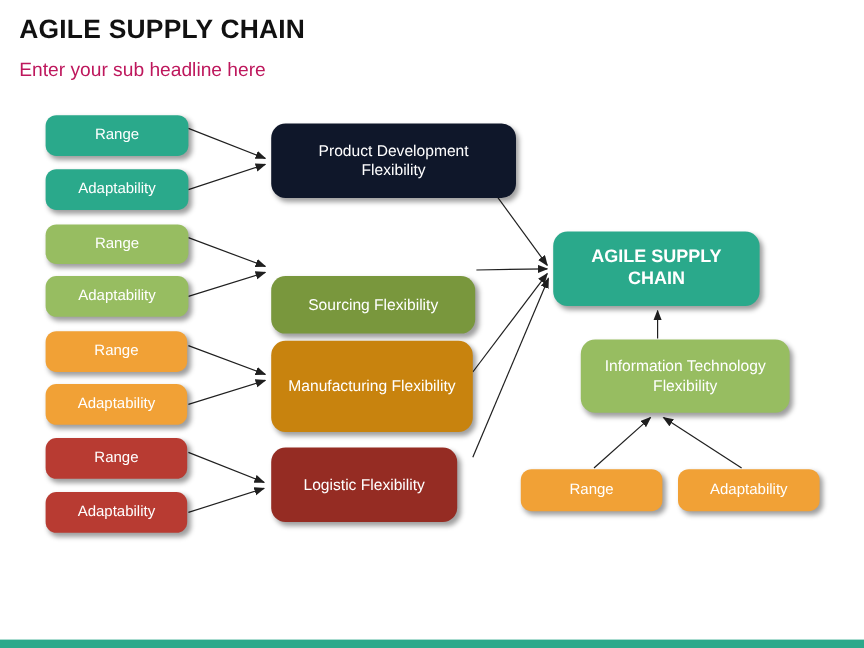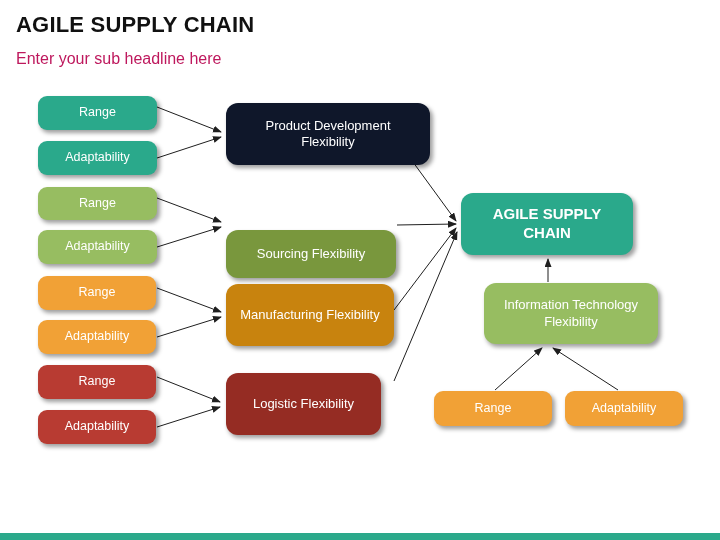--- a/index.html
+++ b/index.html
@@ -75,21 +75,21 @@
         <div class="node" style="left: 38px; top: 96px; width: 119px; height: 34px; background: rgb(42, 169, 139); font-size: 12.5px;">Range</div>
         <div class="node" style="left: 38px; top: 141px; width: 119px; height: 34px; background: rgb(42, 169, 139); font-size: 12.5px;">Adaptability</div>
         <div class="node" style="left: 38px; top: 187px; width: 119px; height: 33px; background: rgb(151, 189, 97); font-size: 12.5px;">Range</div>
         <div class="node" style="left: 38px; top: 230px; width: 119px; height: 34px; background: rgb(151, 189, 97); font-size: 12.5px;">Adaptability</div>
         <div class="node" style="left: 38px; top: 276px; width: 118px; height: 34px; background: rgb(241, 161, 54); font-size: 12.5px;">Range</div>
         <div class="node" style="left: 38px; top: 320px; width: 118px; height: 34px; background: rgb(241, 161, 54); font-size: 12.5px;">Adaptability</div>
         <div class="node" style="left: 38px; top: 365px; width: 118px; height: 34px; background: rgb(184, 59, 50); font-size: 12.5px;">Range</div>
         <div class="node" style="left: 38px; top: 410px; width: 118px; height: 34px; background: rgb(184, 59, 50); font-size: 12.5px;">Adaptability</div>
         <div class="node big" style="left: 226px; top: 103px; width: 204px; height: 62px; background: #0f172a; font-size: 13px;">Product Development Flexibility</div>
         <div class="node big" style="left: 226px; top: 194px; width: 170px; height: 48px; background: rgb(121, 151, 61); font-size: 13px; margin-top: 36px;">Sourcing Flexibility</div>
-        <div class="node big" style="left: 226px; top: 284px; width: 168px; height: 62px; background: rgb(200, 131, 14); font-size: 13px;">Manufacturing Flexibility</div>
+        <div class="node big" style="left: 226px; top: 284px; width: 168px; height: 76px; background: rgb(200, 131, 14); font-size: 13px;">Manufacturing Flexibility</div>
         <div class="node big" style="left: 226px; top: 373px; width: 155px; height: 62px; background: rgb(149, 44, 35); font-size: 13px;">Logistic Flexibility</div>
         <div class="node big" style="left: 461px; top: 193px; width: 172px; height: 62px; background: rgb(42, 169, 139); font-size: 15px; font-weight: bold;">AGILE SUPPLY CHAIN</div>
         <div class="node big" style="left: 461px; top: 283px; width: 174px; height: 61px; background: rgb(151, 189, 97); font-size: 13px; margin-left: 23px;">Information Technology Flexibility</div>
         <div class="node" style="left: 434px; top: 391px; width: 118px; height: 35px; background: rgb(241, 161, 54); font-size: 12.5px;">Range</div>
         <div class="node" style="left: 565px; top: 391px; width: 118px; height: 35px; background: rgb(241, 161, 54); font-size: 12.5px;">Adaptability</div>
       </div>
   </div>
 
   <div class="footer-bar" style="background: rgb(43, 169, 139);"></div>
 </div>

